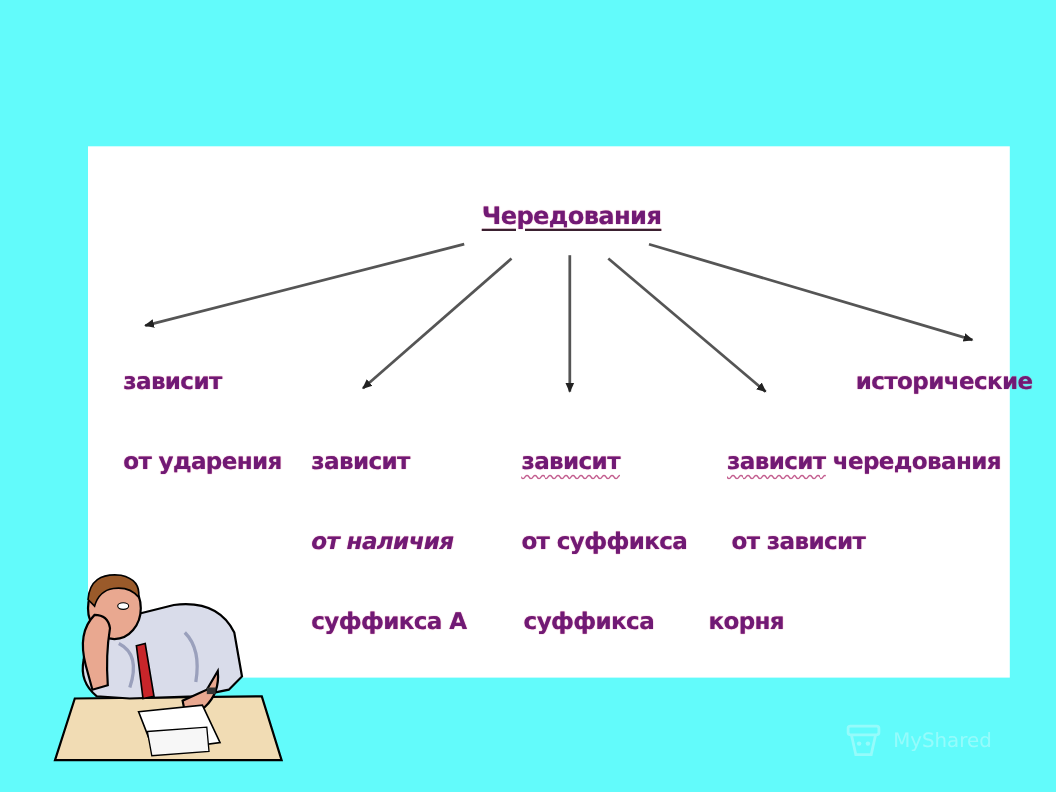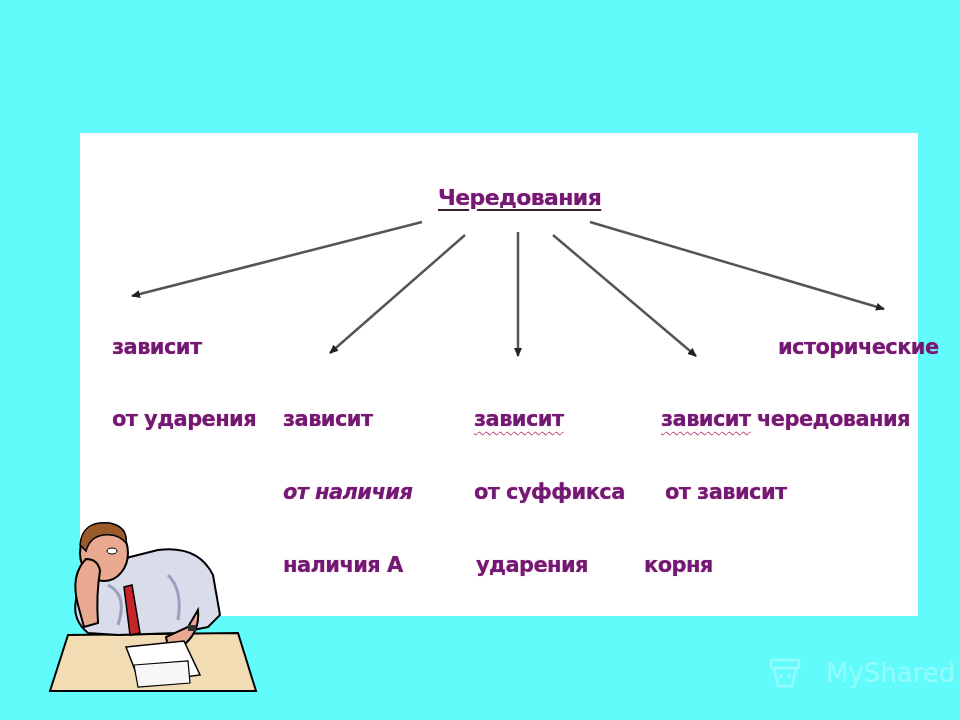--- a/index.html
+++ b/index.html
@@ -33,22 +33,22 @@
       text-underline-offset: 4px;
     }
     .wavy {
       text-decoration: underline wavy #c06090;
       text-decoration-thickness: 1px;
       text-underline-offset: 5px;
     }
     .figure { position: absolute; left: 48px; top: 515px; width: 210px; height: 178px; }
     .watermark {
       position: absolute; left: 768px; top: 656px;
-      display: flex; align-items: center; gap: 24px;
-      color: #9ffcfc; font-size: 26px;
+      display: flex; align-items: center; gap: 10px;
+      color: #9ffcfc; font-size: 18px;
       font-family: "DejaVu Sans", sans-serif;
       opacity: 0.85;
     }
     .wm-icon { width: 34px; height: 34px; }
   </style>
 </head>
 <body>
 
 <div class="panel"></div>
 
@@ -67,25 +67,25 @@
   </g>
 </svg>
 
 <div class="lbl root" style="left:438px; top:187px;">Чередования</div>
 
 <div class="lbl" style="left:112px; top:337px;">зависит</div>
 <div class="lbl" style="left:112px; top:409px;">от ударения</div>
 
 <div class="lbl" style="left:283px; top:409px;">зависит</div>
 <div class="lbl" style="left:283px; top:482px;font-style:italic;">от наличия</div>
-<div class="lbl" style="left:283px; top:555px;">наличия А</div>
+<div class="lbl" style="left:283px; top:555px;">суффикса А</div>
 
 <div class="lbl wavy" style="left:474px; top:409px;">зависит</div>
 <div class="lbl" style="left:474px; top:482px;">от суффикса</div>
-<div class="lbl" style="left:476px; top:555px;">ударения</div>
+<div class="lbl" style="left:476px; top:555px;">суффикса</div>
 
 <div class="lbl wavy" style="left:661px; top:409px;">зависит</div>
 <div class="lbl" style="left:665px; top:482px;">от зависит</div>
 <div class="lbl" style="left:644px; top:555px;">корня</div>
 
 <div class="lbl" style="left:778px; top:337px;">исторические</div>
 <div class="lbl" style="left:757px; top:409px;">чередования</div>
 
 <svg class="figure" viewBox="0 0 210 178">
 

